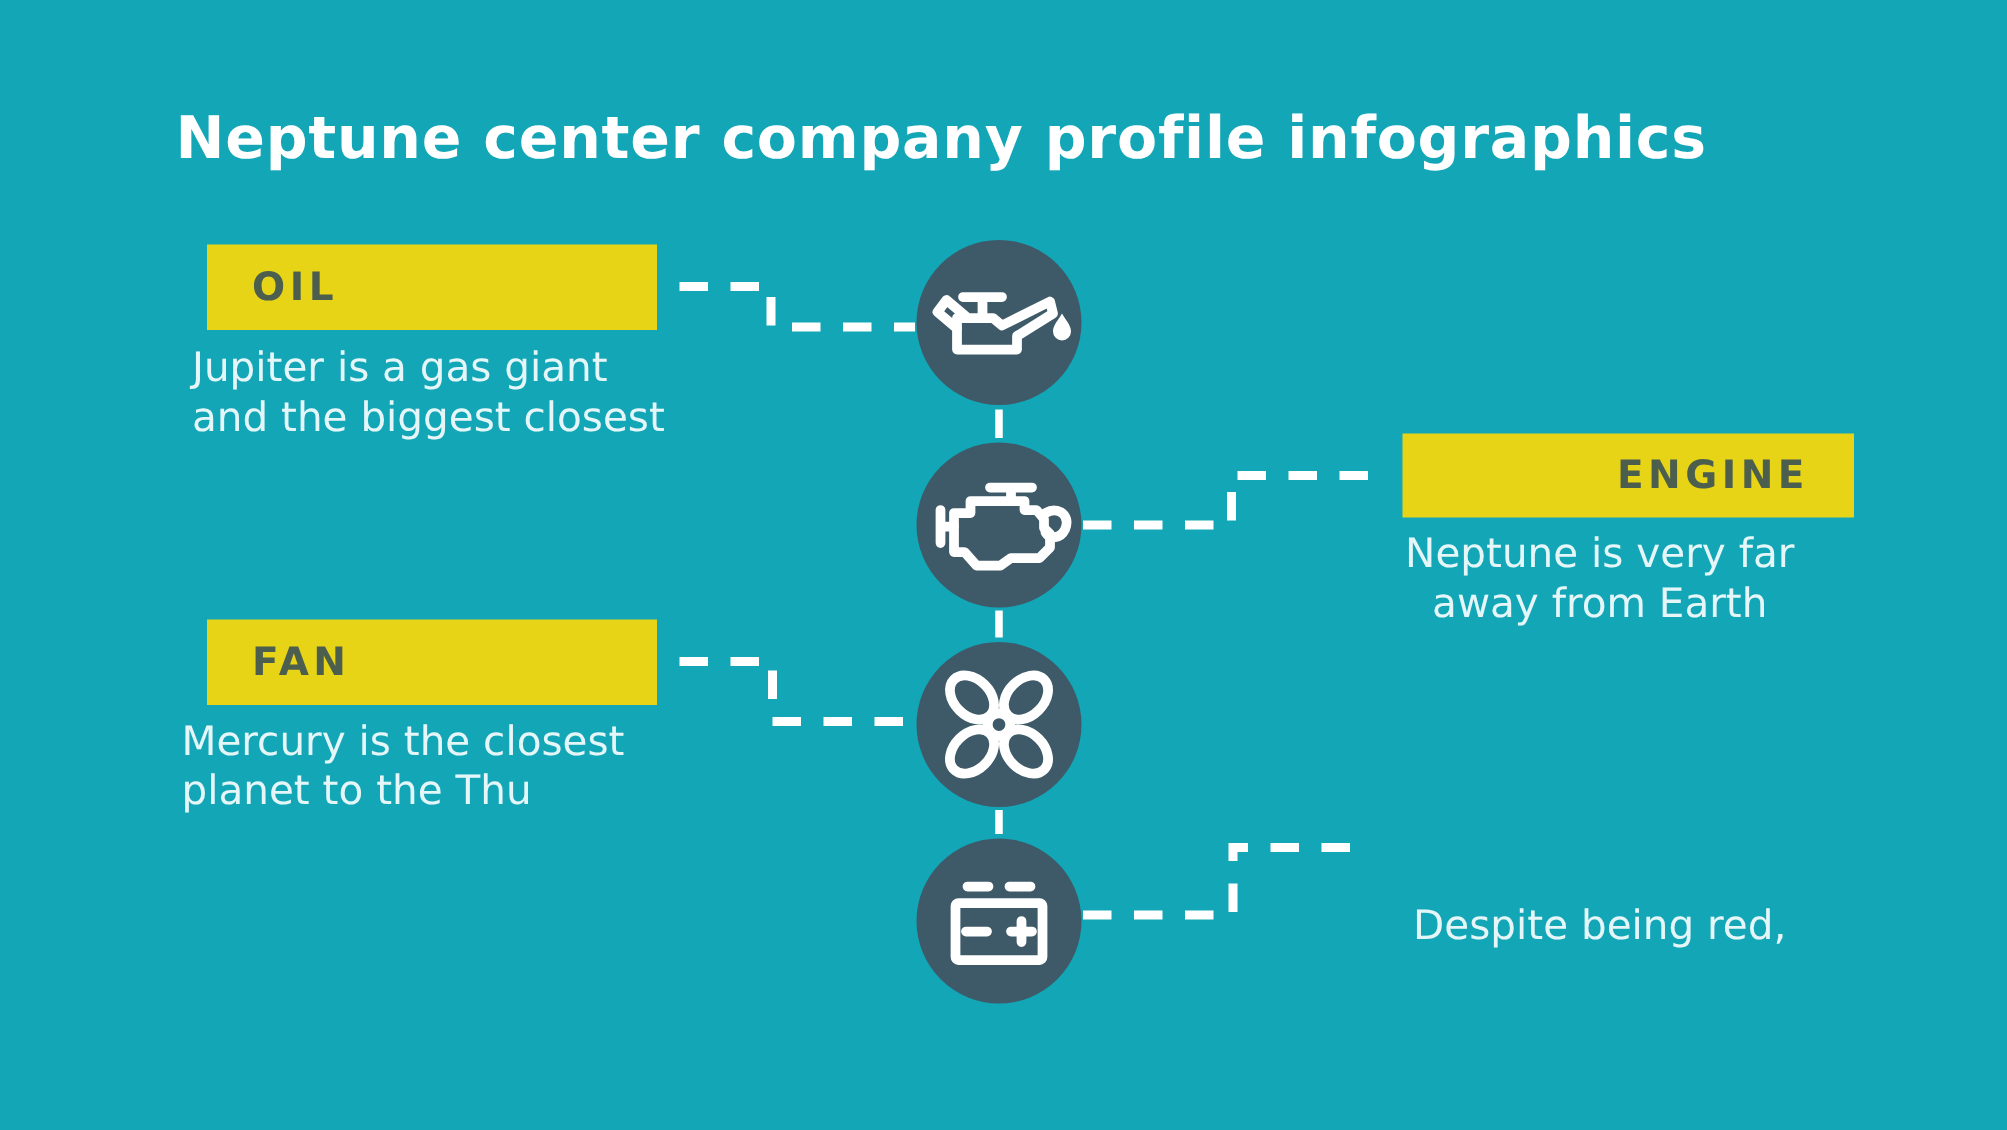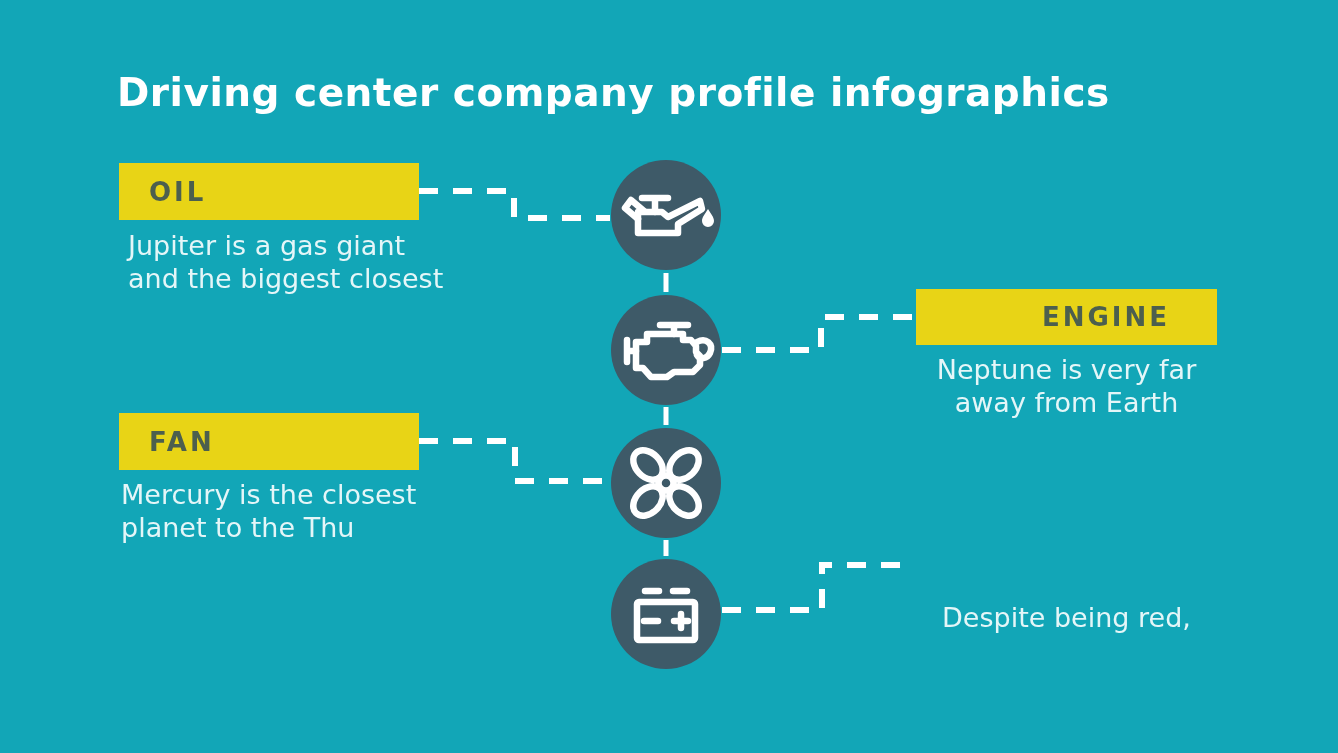--- a/index.html
+++ b/index.html
@@ -45,30 +45,31 @@
   .overlay .solid{
     stroke:var(--connector,#fff);
     stroke-width:5;
   }
   .label-box{
     position:absolute;
     width:300px;height:57px;
     background:var(--panel-yellow);
     display:flex;
     align-items:center;
+    margin-left:19px;
   }
   .label-box .label-text{
     font-size:26px;
     font-weight:bold;
     letter-spacing:3px;
     color:var(--label-text);
     width:100%;
   }
   .label-box.align-left .label-text{padding-left:30px;text-align:left;}
-  .label-box.align-right .label-text{padding-right:47px;text-align:right;}
+  .label-box.align-right .label-text{padding-right:30px;text-align:right;}
   .desc{
     position:absolute;
     font-size:27px;
     line-height:33px;
     color:var(--body-text);
   }
   .desc span{display:block;}
   .desc.align-left{text-align:left;}
   .desc.align-right{text-align:center;width:301px;}
   .circle{
@@ -91,21 +92,21 @@
   .ic-fill{
     fill:var(--connector,#fff);
     stroke:none;
   }
 </style>
 </head>
 <body>
 
 <div class="canvas">
 
-  <h1 class="title">Driving center company profile infographics</h1>
+  <h1 class="title">Neptune center company profile infographics</h1>
 
   <svg class="overlay" viewBox="0 0 1338 753" aria-hidden="true">
     <path class="dash" d="M419 191 H514 V218 H610"></path>
     <path class="dash" d="M722 350 H821 V317 H915"></path>
     <path class="dash" d="M419 441 H515 V481 H610"></path>
     <path class="dash" d="M722 610 H822 V565 H915"></path>
     <line class="solid" x1="666" y1="273" x2="666" y2="292"></line>
     <line class="solid" x1="666" y1="407" x2="666" y2="425"></line>
     <line class="solid" x1="666" y1="540" x2="666" y2="556"></line>
   </svg>

